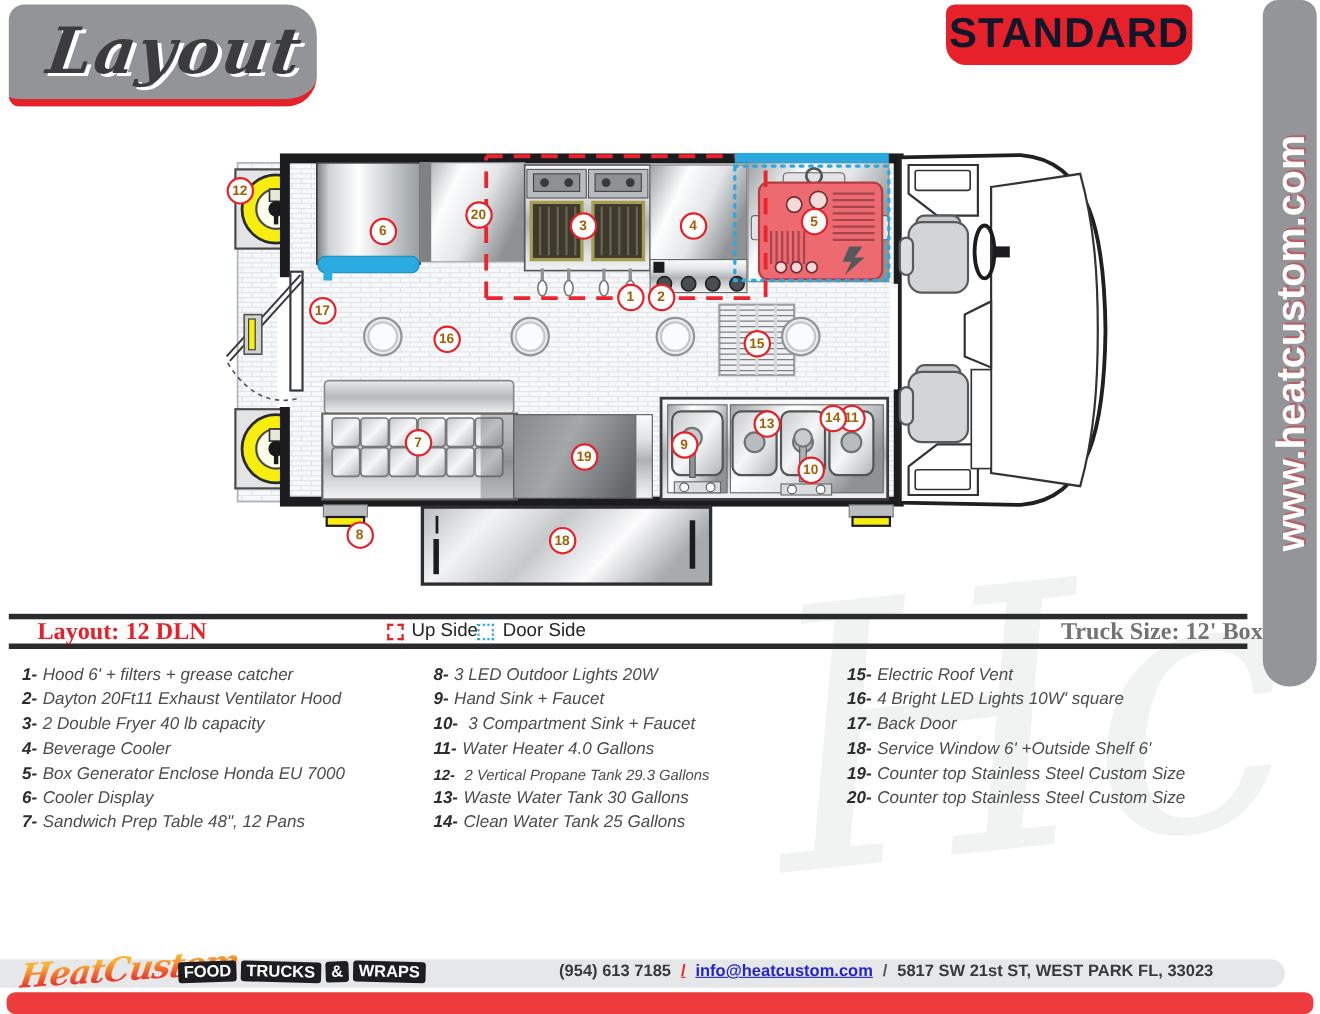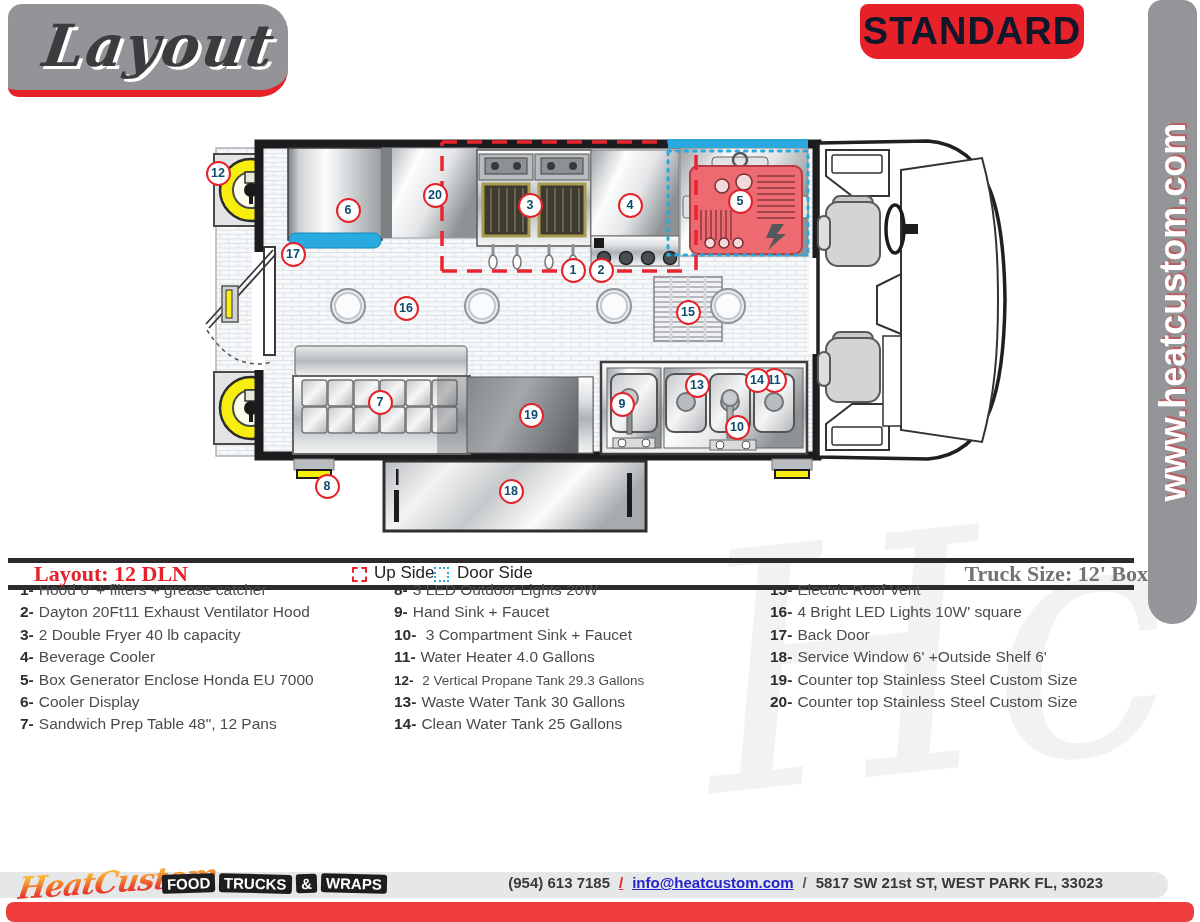--- a/index.html
+++ b/index.html
@@ -19,39 +19,39 @@
   
   .side-rail { position:absolute; left:1148px; top:0; width:49px; height:624px; background:#939598;
     border-radius:14px 14px 24px 24px; z-index:4; }
   .side-rail span { position:absolute; top:50%; left:50%; transform:translate(-50%,-50%) rotate(-90deg);
     white-space:nowrap; font-size:36px; font-weight:bold; color:#fff;
     text-shadow:2px 2px 0 rgba(230,33,41,.45); }
 
   
   .plan-svg { position:absolute; left:0; top:0; z-index:1; }
   .marker { position:absolute; width:25px; height:25px; border:2px solid #e52129; border-radius:50%;
-    background:#fff; color:#0c4a6e; font-weight:bold; font-size:12.5px; line-height:21px;
+    background:#fff; color:#a16207; font-weight:bold; font-size:12.5px; line-height:21px;
     text-align:center; z-index:5; }
 
   
   .hrule { position:absolute; left:8px; width:1126px; height:4.5px; background:#2b2b2d; z-index:3; }
   .rule-top { top:558px; } .rule-bottom { top:585px; }
   .layout-label { position:absolute; left:34px; top:561px; font-family:"Liberation Serif",serif;
     font-weight:bold; font-size:22px; color:#e62129; z-index:3; }
   .truck-size { position:absolute; right:52px; top:561px; font-family:"Liberation Serif",serif;
     font-weight:bold; font-size:22px; color:#737373; z-index:3; }
   .up-square { position:absolute; left:352px; top:567px; width:15px; height:15px;
     border:2px dashed #e62129; background:#fff; z-index:3; }
   .down-square { position:absolute; left:434px; top:567px; width:15px; height:15px;
     border:2px dotted #2aa9e0; background:#fff; z-index:3; }
   .up-label { position:absolute; left:374px; top:563px; font-size:17px; color:#232325; z-index:3; }
   .down-label { position:absolute; left:457px; top:563px; font-size:17px; color:#232325; z-index:3; }
 
   
-  .eq-col { position:absolute; top:581px; z-index:3; }
+  .eq-col { position:absolute; top:605px; z-index:3;font-style:italic; }
   .col-1 { left:20px; } .col-2 { left:394px; } .col-3 { left:770px; }
   .eq-row { font-size:15.5px; margin-bottom:6.4px; white-space:nowrap; height:16px; }
   .eq-row.small { font-size:13.5px; padding-top:2px; }
   .eq-num { font-weight:bold; color:#2d2d2f; margin-right:5px; }
   .eq-text { color:#4c4c4f; }
 
   .watermark { position:absolute; left:700px; top:490px; font-family:"DejaVu Serif",serif;
     font-style:italic; font-size:330px; color:rgba(120,123,126,0.10); transform:rotate(-6deg);
     z-index:0; line-height:1; }
 
@@ -367,21 +367,21 @@
     <div class="marker" style="left: 367.5px; top: 389.5px;">7</div>
     <div class="marker" style="left: 314.5px; top: 473.5px;">8</div>
     <div class="marker" style="left: 609.5px; top: 391.5px;">9</div>
     <div class="marker" style="left: 724.5px; top: 414.5px;">10</div>
     <div class="marker" style="left: 761.5px; top: 367.5px;">11</div>
     <div class="marker" style="left: 205.5px; top: 160.5px;">12</div>
     <div class="marker" style="left: 684.5px; top: 372.5px;">13</div>
     <div class="marker" style="left: 744.5px; top: 367.5px;">14</div>
     <div class="marker" style="left: 675.5px; top: 299.5px;">15</div>
     <div class="marker" style="left: 353.5px; top: 295.5px; margin-left: 40px;">16</div>
-    <div class="marker" style="left: 280.5px; top: 242px;">17</div>
+    <div class="marker" style="left: 280.5px; top: 270px;">17</div>
     <div class="marker" style="left: 498.5px; top: 478.5px;">18</div>
     <div class="marker" style="left: 518.5px; top: 402.5px;">19</div>
     <div class="marker" style="left: 422.5px; top: 182.5px;">20</div>
   </div>
 
 <div class="hrule rule-top"></div>
 <div class="hrule rule-bottom"></div>
 <div class="layout-label">Layout: 12 DLN</div>
 <div class="up-square"></div>
 <div class="up-label">Up Side</div>

